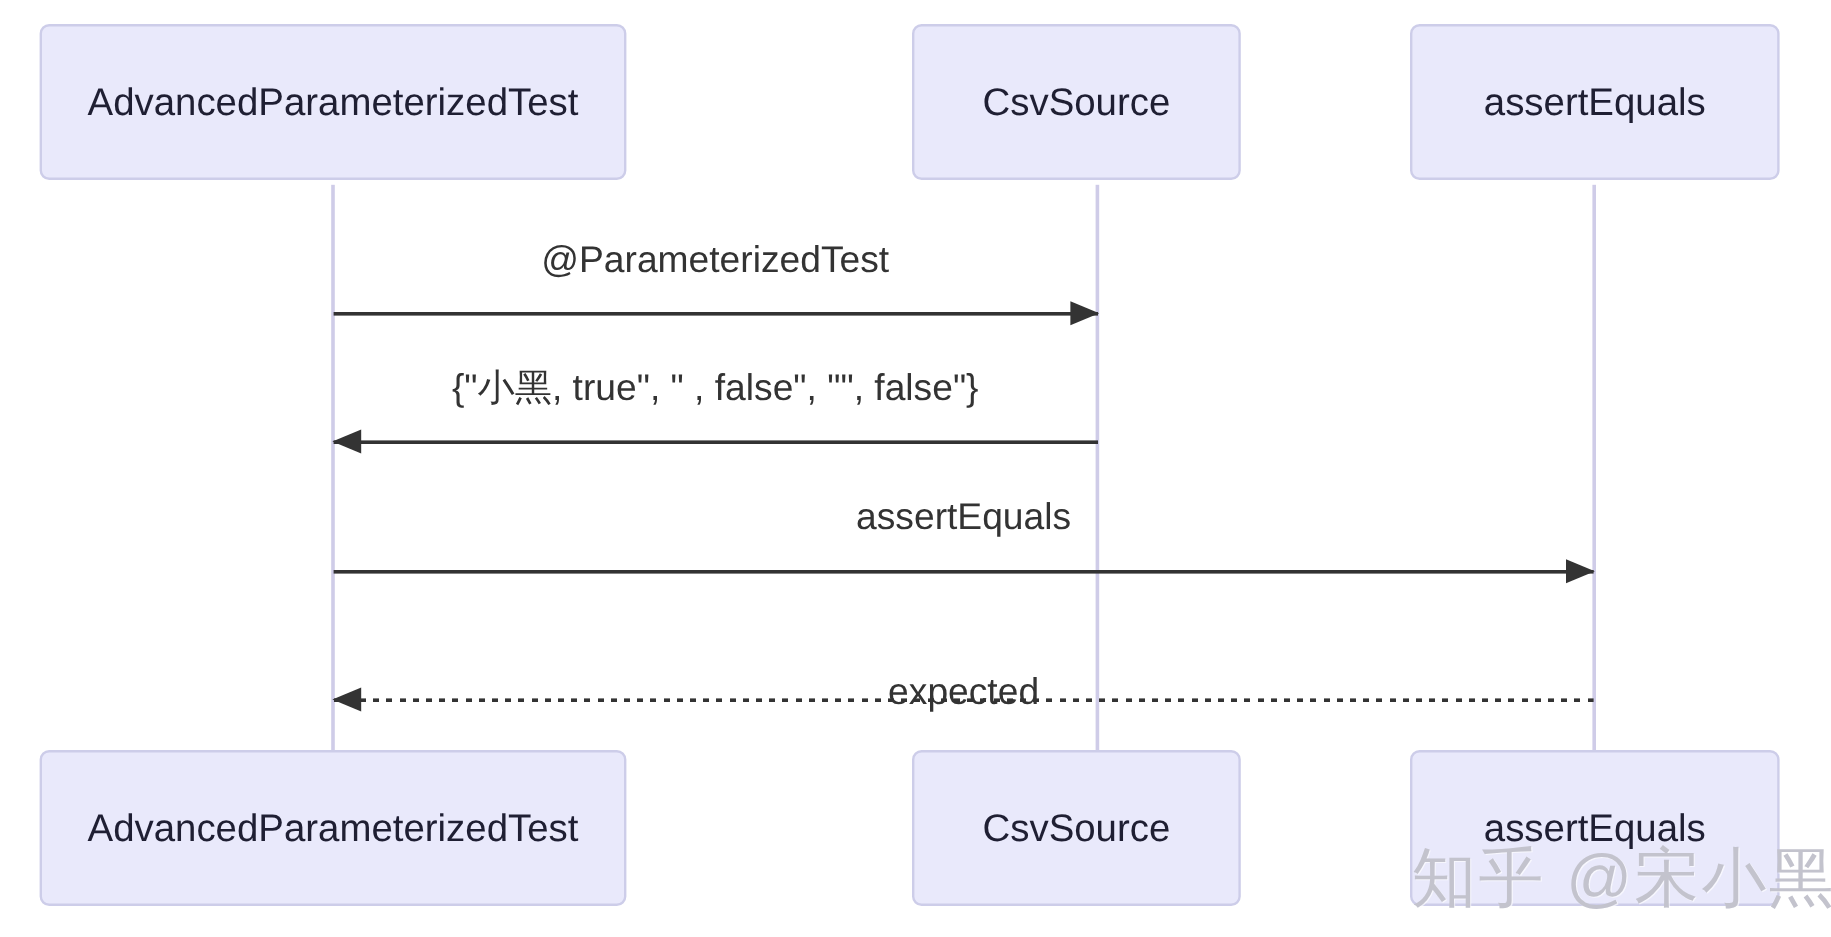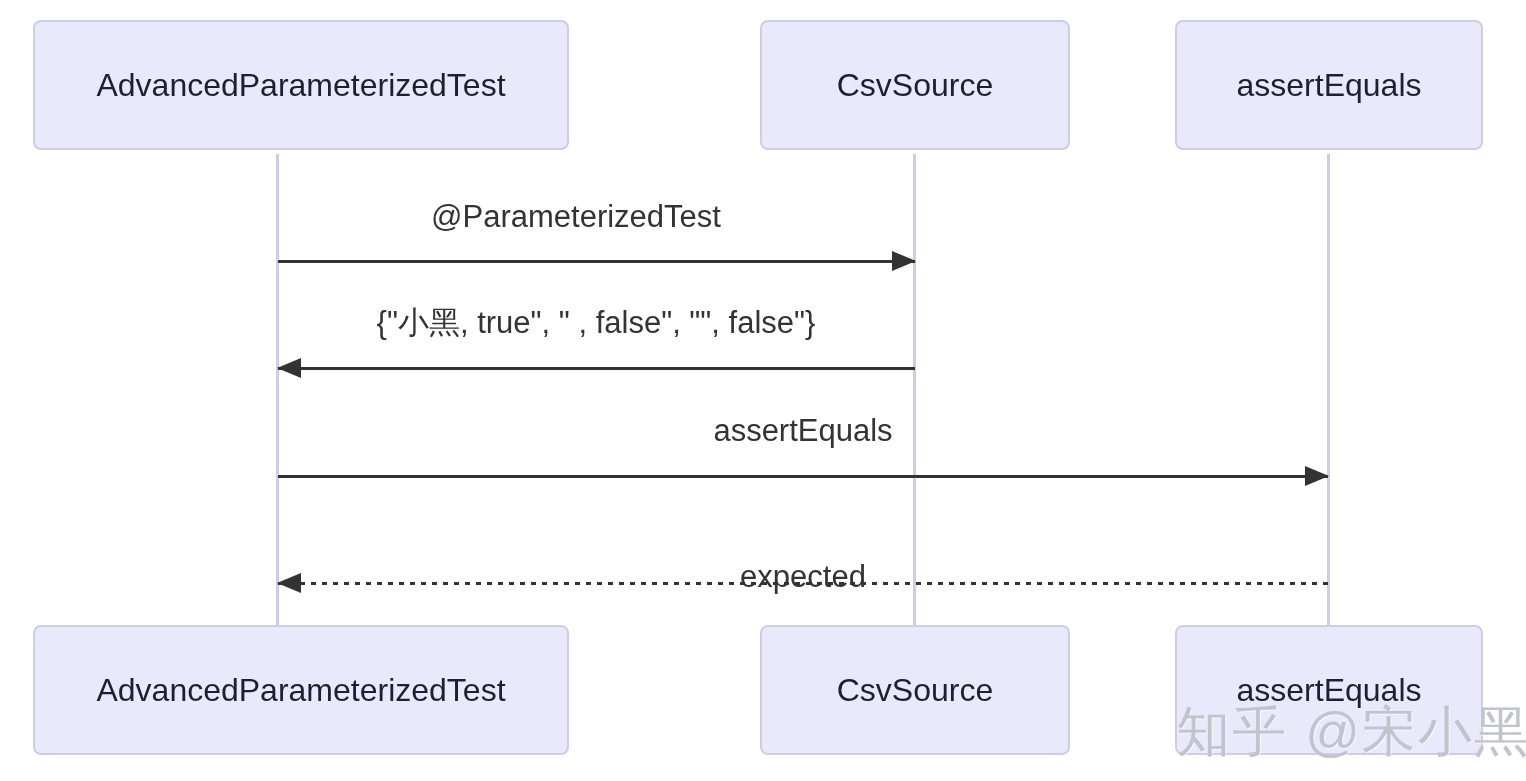--- a/index.html
+++ b/index.html
@@ -37,35 +37,35 @@
     border-radius: 8px;
     display: flex;
     align-items: center;
     justify-content: center;
     font-size: 32px;
     color: #1f1f33;
     box-sizing: border-box;
   }
   .actor.top { top: 20px; }
   .actor.bottom { top: 625px; }
-  .actor.pos-a { left: 33px;   width: 536px; }
-  .actor.pos-b { left: 760px;  width: 310px; }
+  .actor.pos-a { left: 33px;   width: 489px; }
+  .actor.pos-b { left: 760px;  width: 274px; }
   .actor.pos-c { left: 1175px; width: 308px; }
   .actor-label { white-space: nowrap; }
 
   
   .msg-label {
     position: absolute;
     transform: translateX(-50%);
     font-size: 31px;
     line-height: 36px;
     color: var(--msg-text, #333333);
     white-space: nowrap;
   }
-  .ml1 { left: 576px; top: 199px; }
+  .ml1 { left: 596px; top: 199px; }
   .ml2 { left: 596px; top: 305px; }
   .ml3 { left: 803px; top: 413px; }
   .ml4 { left: 803px; top: 519px; margin-top: 40px; }
 
   .arrow {
     position: absolute;
     height: 3px;
     background: var(--arrow, #333333);
   }
   .arrow.dotted {

